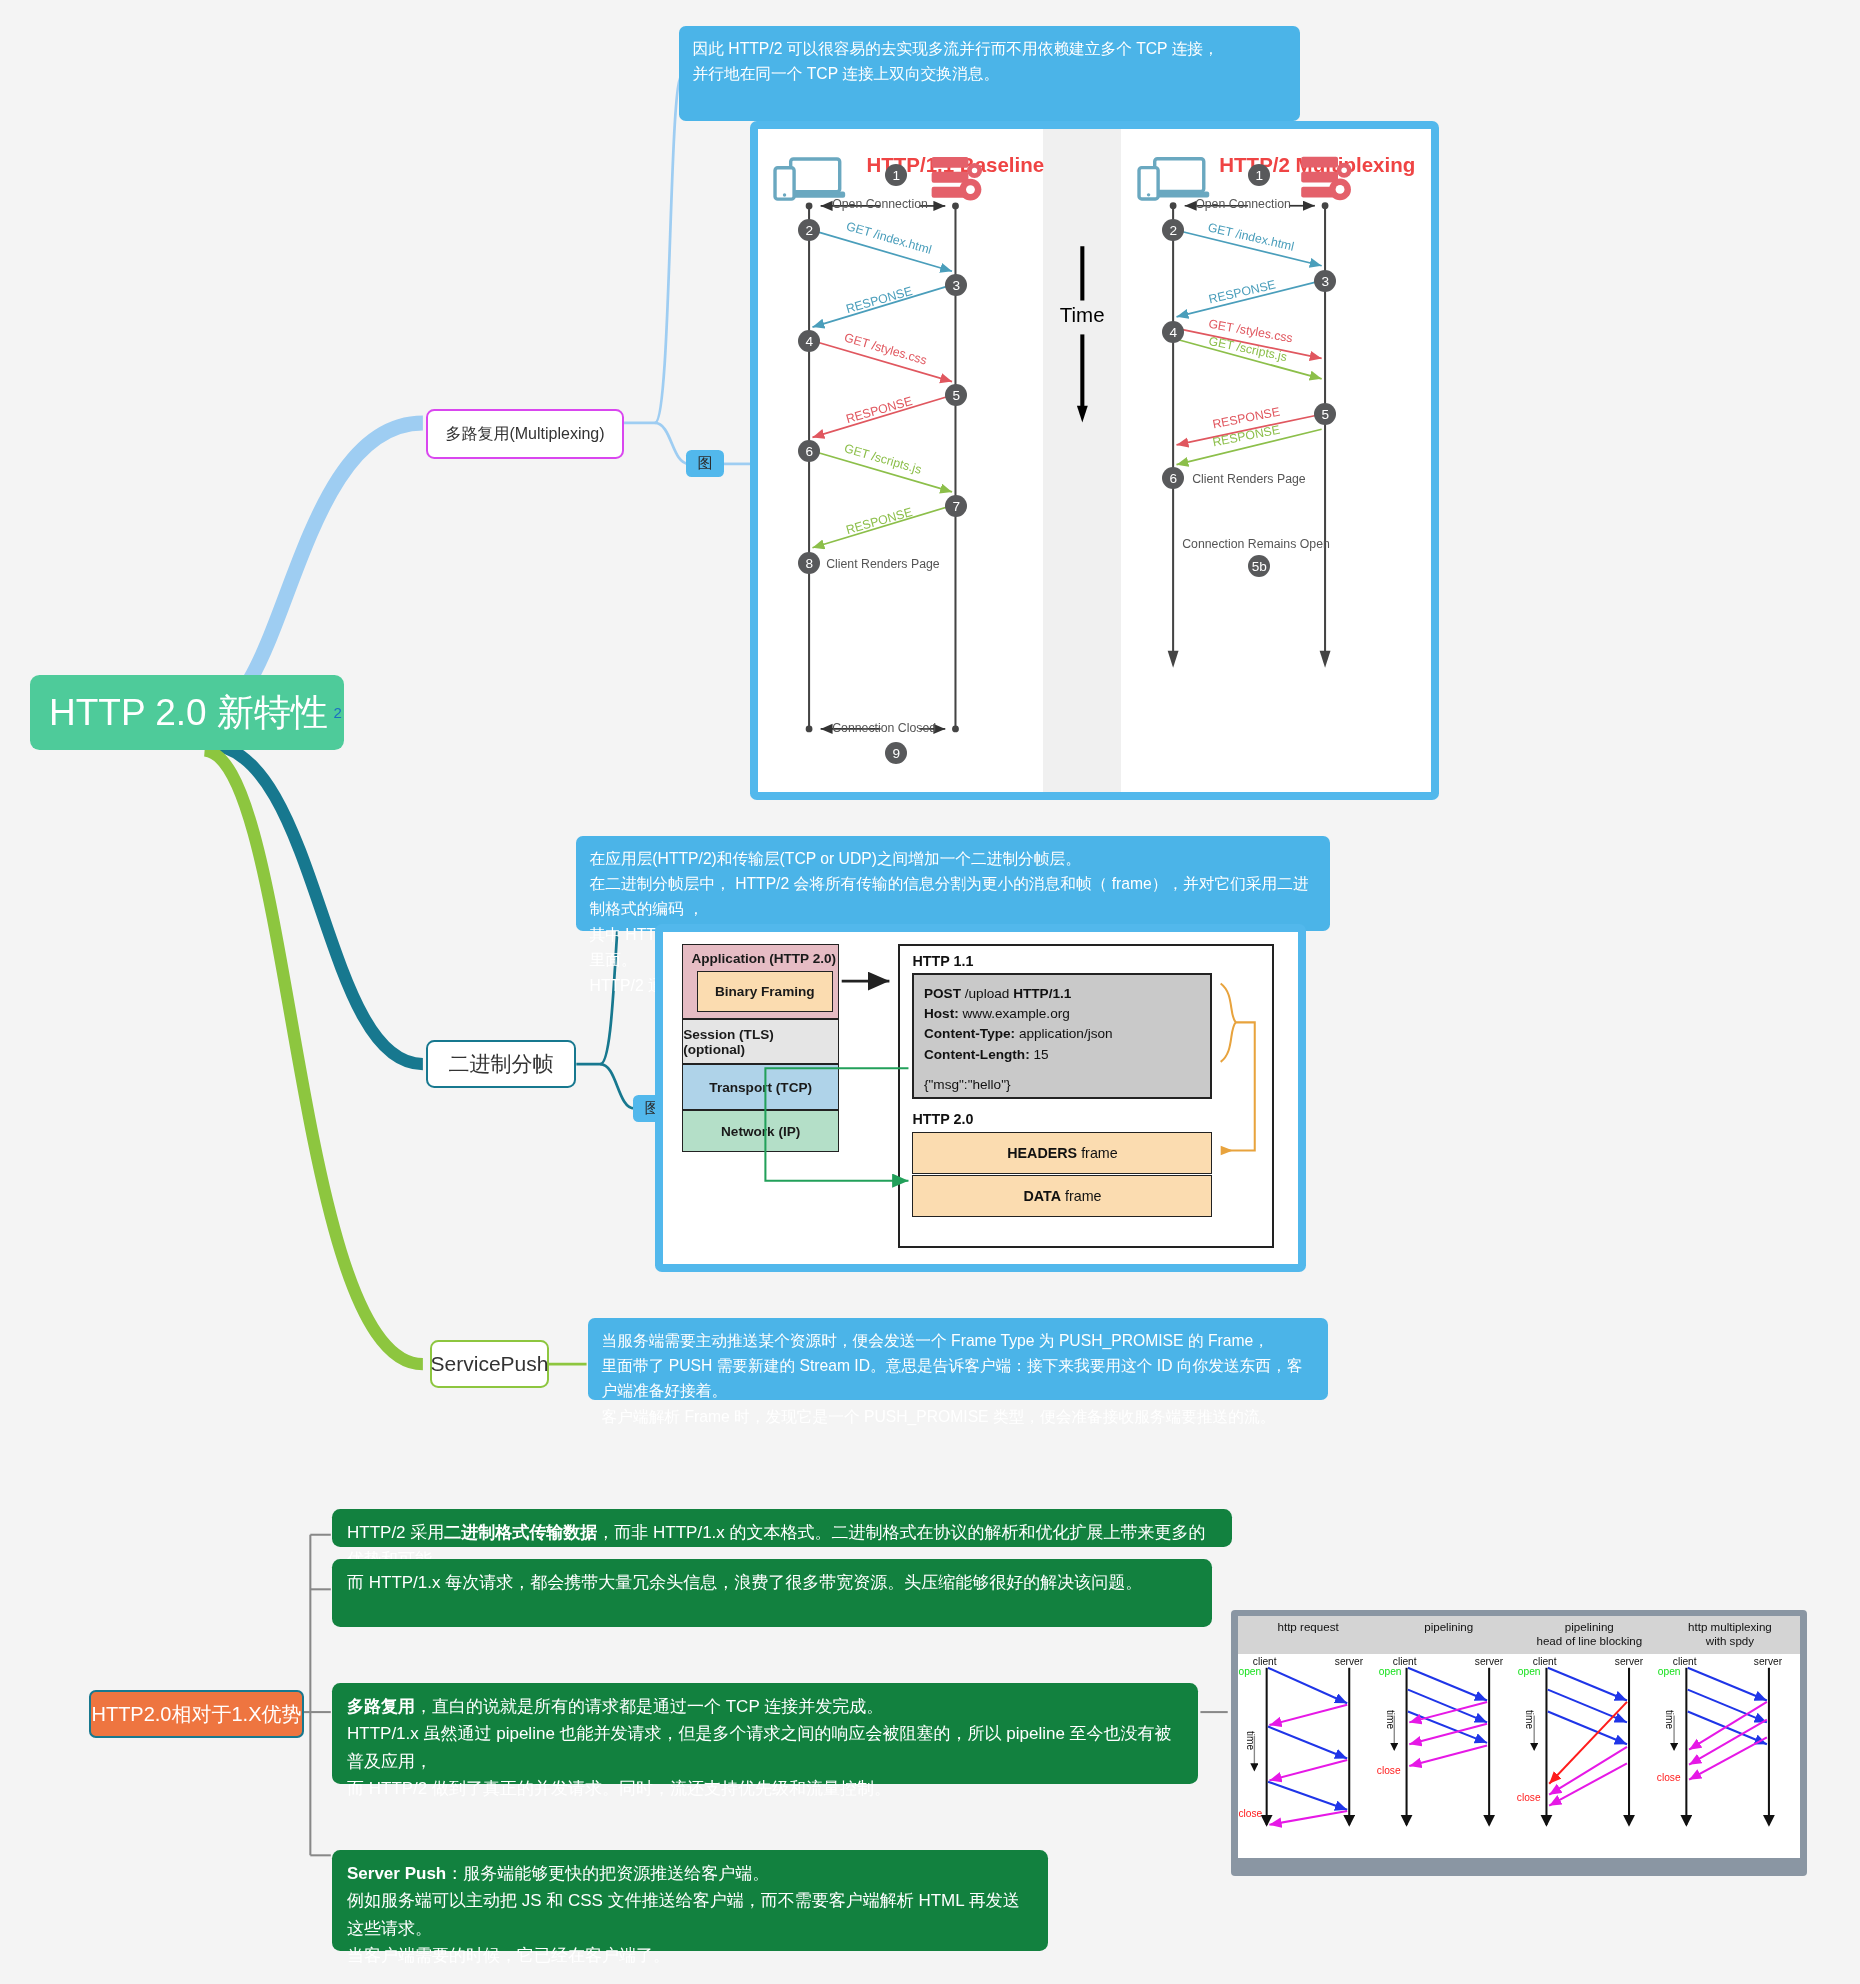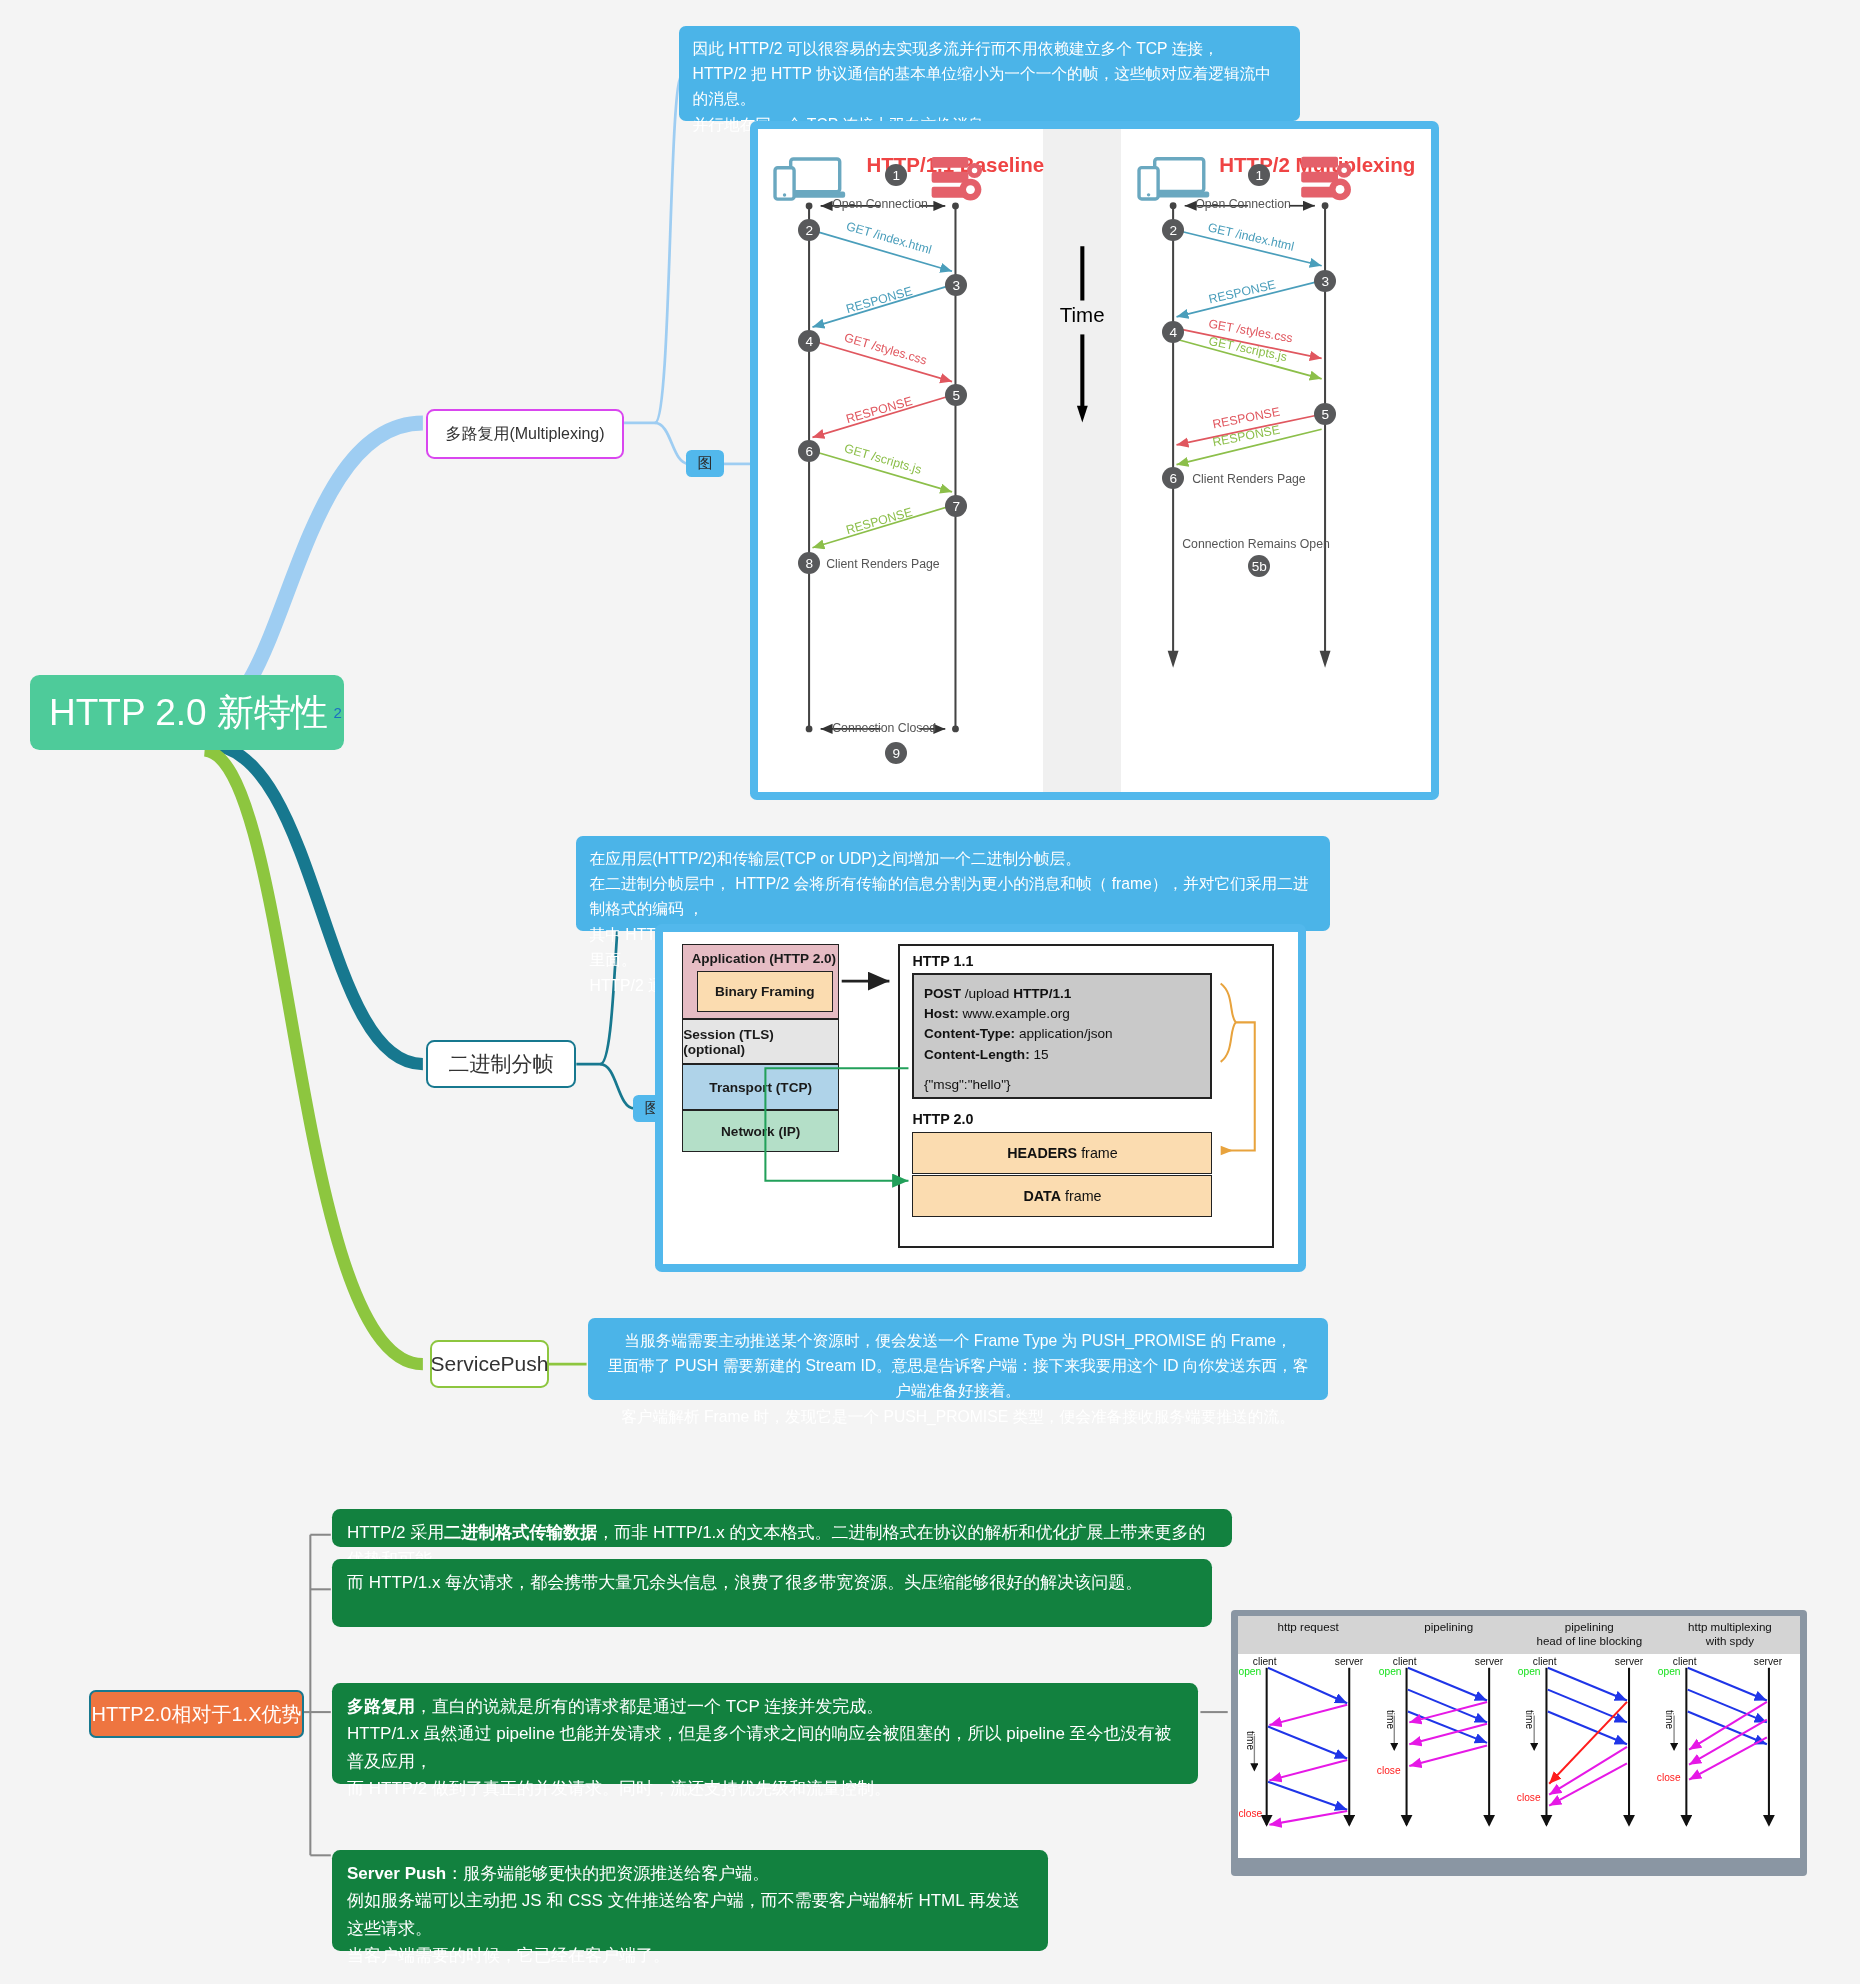--- a/index.html
+++ b/index.html
@@ -88,21 +88,20 @@
 
 <div class="abs node node-blue" style="left:426px;top:397px;width:198px;height:50px;">
   <span>多路复用(Multiplexing)</span>
 </div>
 <div class="abs badge" style="left:686px;top:450px;width:38px;height:27px;">
   <span>图</span>
 </div>
 
 <div class="abs callout" style="left:679px;top:26px;width:621px;height:95px;">
   <div>因此 HTTP/2 可以很容易的去实现多流并行而不用依赖建立多个 TCP 连接，</div>
-  <div>HTTP/2 把 HTTP 协议通信的基本单位缩小为一个一个的帧，这些帧对应着逻辑流中的消息。</div>
   <div>并行地在同一个 TCP 连接上双向交换消息。</div>
 </div>
 
 <div class="abs frame-blue" style="left:750px;top:121px;width:689px;height:679px;">
  <div class="frame-inner">
 
   <div class="abs" style="left:285px;top:0;width:78px;height:100%;background:#f0f0f0;"></div>
 
   <div class="abs seq-title" style="left:0;top:13.6px;width:286px;">HTTP/1.1 Baseline</div>
 
@@ -338,21 +337,21 @@
         </defs>
     <path d="M150,320 L150,200 L360,200" stroke="#22a05a" stroke-width="3" fill="none"></path>
     <path d="M150,320 L150,365 L360,365" stroke="#22a05a" stroke-width="3" fill="none" marker-end="url(#agn)"></path>
   </svg>
  </div>
 </div>
 
 <div class="abs node node-green" style="left:430px;top:1340px;width:119px;height:48px;">
   <span>ServicePush</span>
 </div>
-<div class="abs callout" style="left:588px;top:1318px;width:740px;height:82px;text-align:center;">
+<div class="abs callout" style="left:588px;top:1318px;width:740px;height:82px;">
   <div>当服务端需要主动推送某个资源时，便会发送一个 Frame Type 为 PUSH_PROMISE 的 Frame，</div>
   <div>里面带了 PUSH 需要新建的 Stream ID。意思是告诉客户端：接下来我要用这个 ID 向你发送东西，客户端准备好接着。</div>
   <div>客户端解析 Frame 时，发现它是一个 PUSH_PROMISE 类型，便会准备接收服务端要推送的流。</div>
 </div>
 
 <div class="abs orange" style="left:89px;top:1690px;width:211px;height:44px;">
   <span>HTTP2.0相对于1.X优势</span>
 </div>
 
 <div class="abs green-box" style="left:332px;top:1509px;width:900px;height:38px;">

